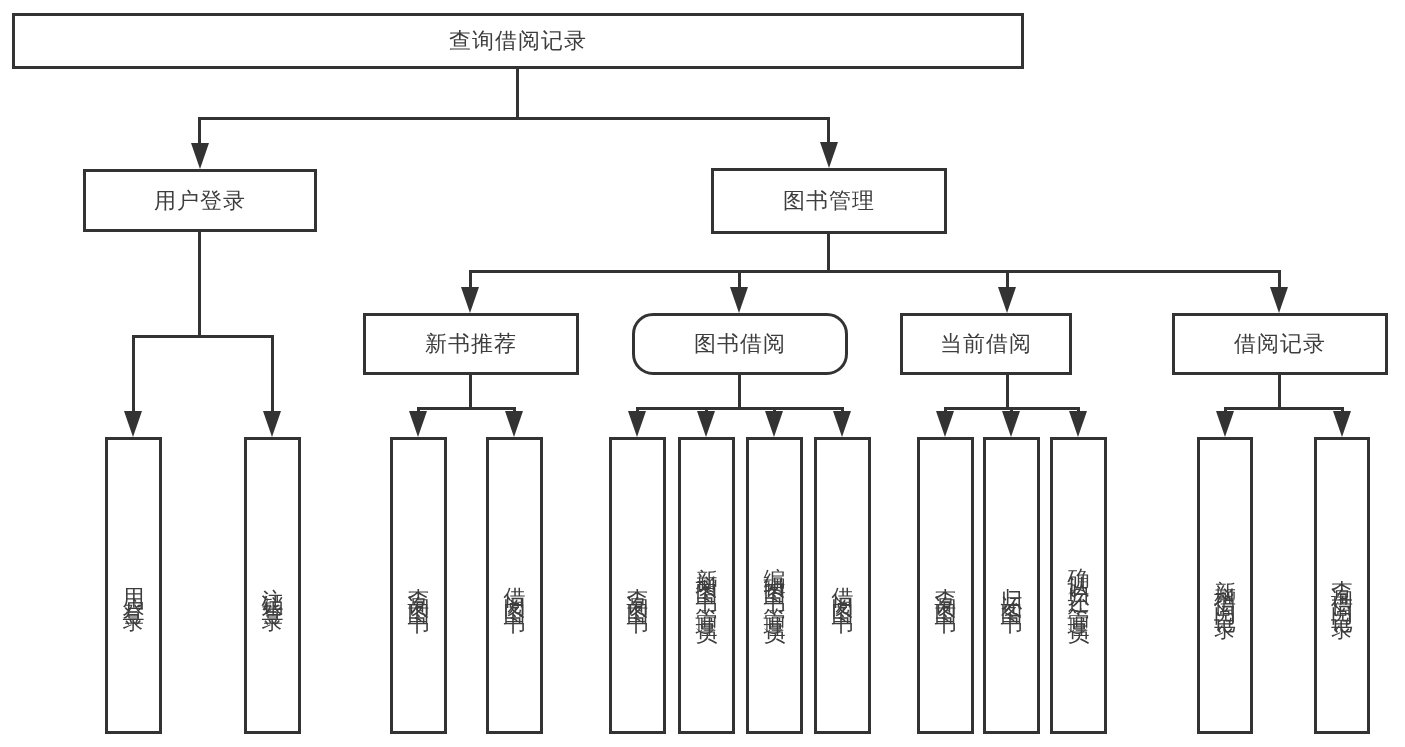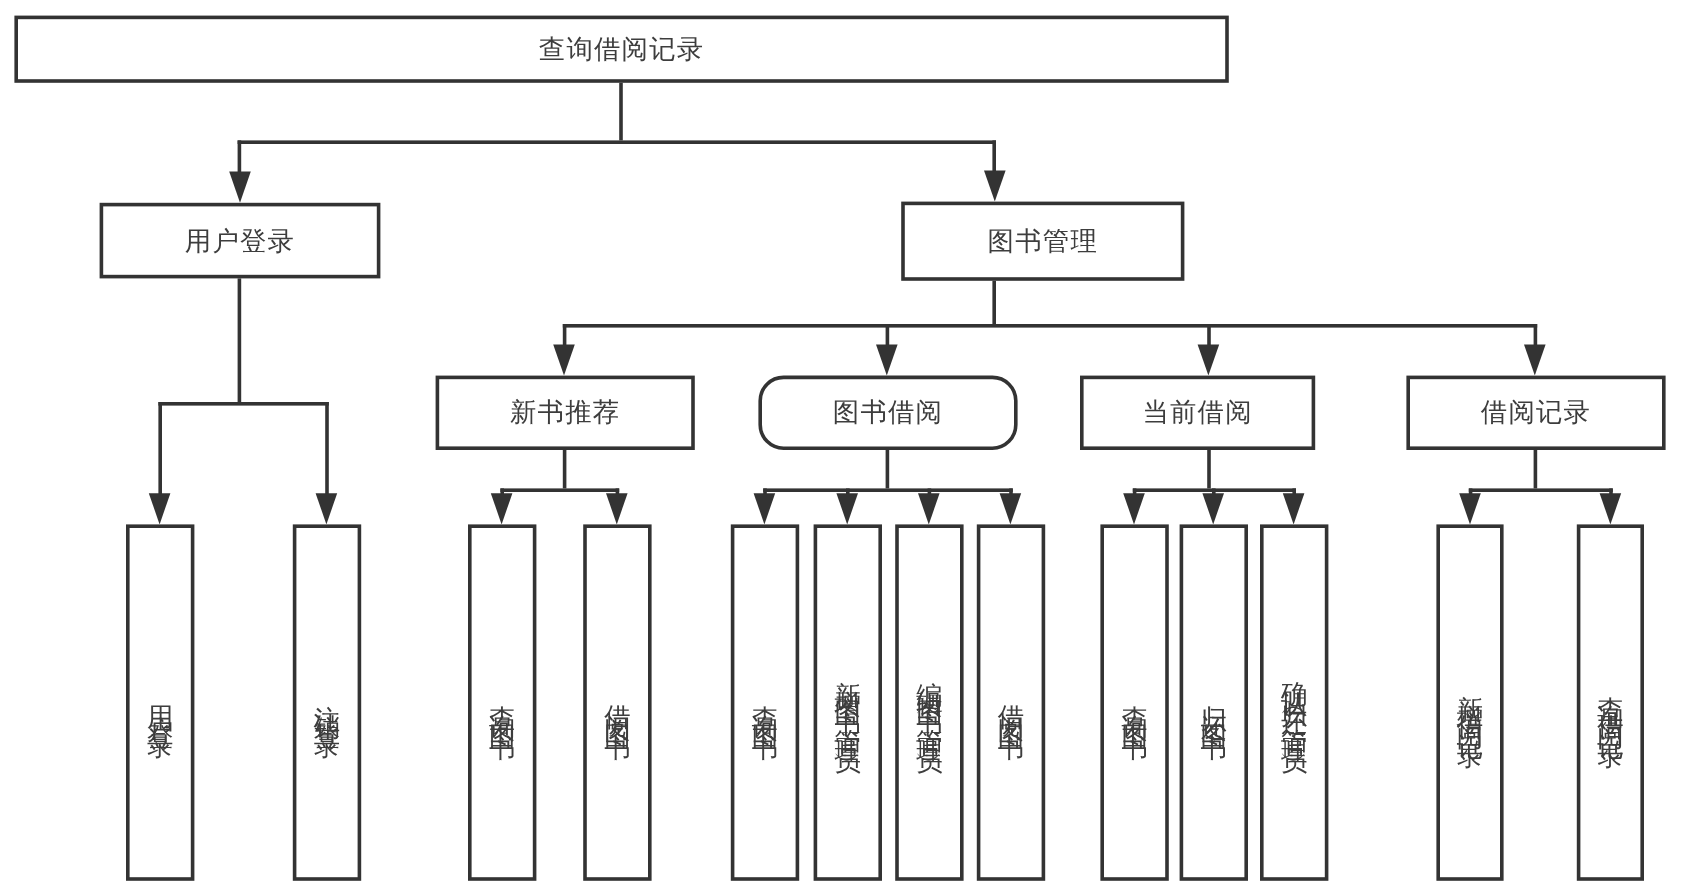--- a/index.html
+++ b/index.html
@@ -48,21 +48,21 @@
   <div class="vl" style="left:516px;top:69px;height:48px;"></div>
   <div class="hl" style="left:198px;top:117px;width:632px;"></div>
   <div class="vl" style="left:198px;top:117px;height:30px;"></div>
   <div class="vl" style="left:827px;top:117px;height:30px;"></div>
   <div class="arw" style="left:191px;top:143px;"></div>
   <div class="arw" style="left:820px;top:142px;"></div>
 
   <div class="box" style="left:83px;top:169px;width:234px;height:63px;">
     <span>用户登录</span>
   </div>
-  <div class="box" style="left:711px;top:168px;width:236px;height:66px;margin-left:40px;">
+  <div class="box" style="left:711px;top:168px;width:236px;height:66px;">
     <span>图书管理</span>
   </div>
 
   <div class="vl" style="left:198px;top:232px;height:103px;"></div>
   <div class="hl" style="left:132px;top:335px;width:142px;"></div>
   <div class="vl" style="left:132px;top:335px;height:80px;"></div>
   <div class="vl" style="left:271px;top:335px;height:80px;"></div>
   <div class="arw" style="left:124px;top:411px;"></div>
   <div class="arw" style="left:263px;top:411px;"></div>
 
@@ -76,21 +76,21 @@
   <div class="arw" style="left:730px;top:287px;"></div>
   <div class="arw" style="left:998px;top:287px;"></div>
   <div class="arw" style="left:1270px;top:287px;"></div>
 
   <div class="box" style="left:363px;top:313px;width:216px;height:62px;">
     <span>新书推荐</span>
   </div>
   <div class="box" style="left:632px;top:313px;width:216px;height:62px;border-radius:21px;">
     <span>图书借阅</span>
   </div>
-  <div class="box" style="left:900px;top:313px;width:196px;height:62px;">
+  <div class="box" style="left:900px;top:313px;width:172px;height:62px;">
     <span>当前借阅</span>
   </div>
   <div class="box" style="left:1172px;top:313px;width:216px;height:62px;">
     <span>借阅记录</span>
   </div>
 
   <div class="vl" style="left:469px;top:375px;height:32px;"></div>
   <div class="hl" style="left:417px;top:407px;width:99px;"></div>
   <div class="vl" style="left:417px;top:407px;height:8px;"></div>
   <div class="vl" style="left:513px;top:407px;height:8px;"></div>

